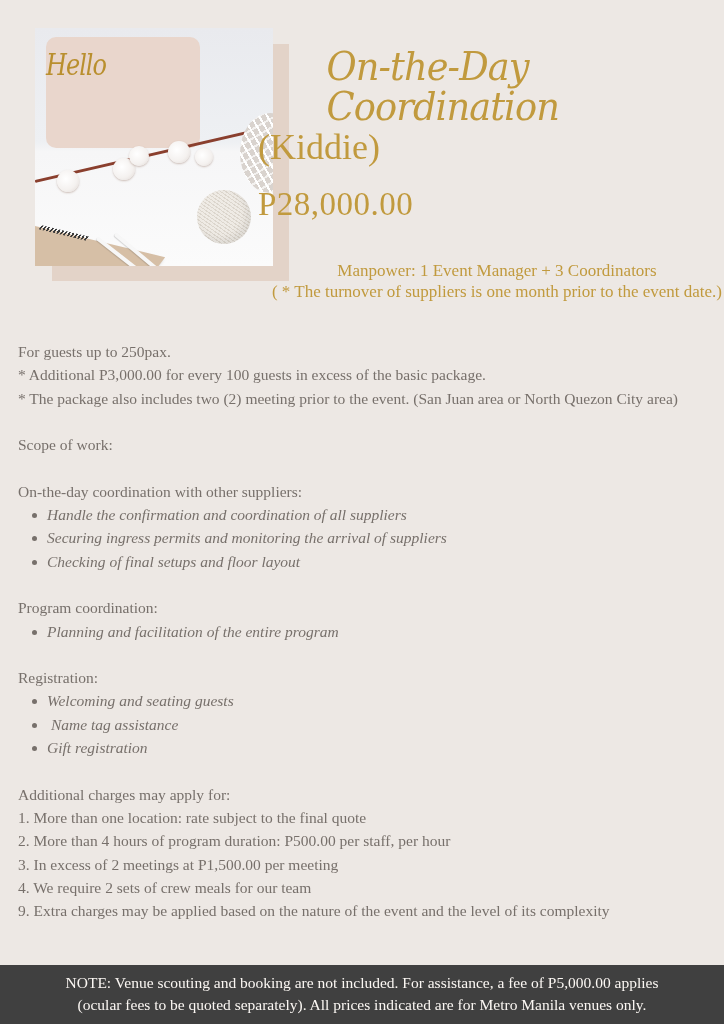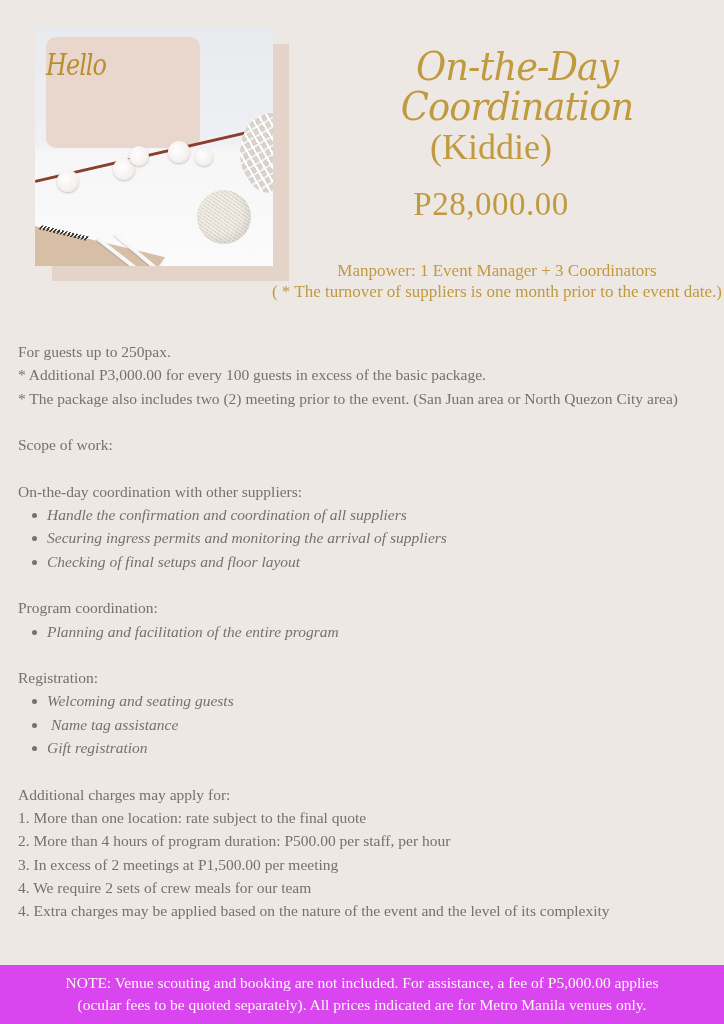--- a/index.html
+++ b/index.html
@@ -63,21 +63,21 @@
     .notebook-spiral {
       position: absolute; left: 6px; top: -2px; width: 55px; height: 4px;
       background: repeating-linear-gradient(90deg, #3a3a3a 0 2px, transparent 2px 4px);
     }
     .pencil {
       position: absolute; height: 4px; width: 70px; background: #f7f7f7; border-radius: 2px;
       transform-origin: left center; box-shadow: 0 1px 1px rgba(0,0,0,0.15);
     }
     
     .title-block {
-      position: absolute; left: 290px; top: 45px; width: 434px; text-align: center;
+      position: absolute; left: 290px; top: 45px; width: 434px; 
       color: #c19a3e;
     }
     .script-line {
       font-family: "DejaVu Serif", serif; font-style: italic; font-weight: normal;
       font-size: 40px; line-height: 42px; letter-spacing: -1px;
       transform: scaleX(0.92);
     }
     .script-1 { margin-left: 20px; }
     .script-2 { margin-left: 20px; margin-top: -2px; }
     .kiddie { font-size: 36px; line-height: 40px; margin-top: 0px; margin-left: -32px; }
@@ -95,21 +95,21 @@
     .gap { height: 23.3px; }
     .bullets { margin: 0; padding: 0 0 0 14px; list-style: none; font-style: italic; }
     .bullets li { position: relative; padding-left: 15px; }
     .bullets li::before {
       content: ""; position: absolute; left: 0; top: 10px; width: 5px; height: 5px;
       background: #77706b; border-radius: 50%;
     }
     
     .note-bar {
       position: absolute; left: 0; top: 965px; width: 724px; height: 59px;
-      background: #d946ef; color: #fbf7f3; text-align: center;
+      background: #404040; color: #fbf7f3; text-align: center;
       font-size: 15.5px; line-height: 22px; padding-top: 7px; box-sizing: border-box;
     }
   </style>
 </head>
 <body>
 
 <div class="photo-shadow"></div>
 <div class="photo">
   <div class="greeting-card">
     <div class="greeting-hello">Hello</div>
@@ -169,19 +169,19 @@
     <li style="white-space:pre;"> Name tag assistance</li>
     <li>Gift registration</li>
   </ul>
   <div class="gap"></div>
 
   <p>Additional charges may apply for:</p>
   <p>1. More than one location: rate subject to the final quote</p>
   <p>2. More than 4 hours of program duration: P500.00 per staff, per hour</p>
   <p>3. In excess of 2 meetings at P1,500.00 per meeting</p>
   <p>4. We require 2 sets of crew meals for our team</p>
-  <p style="white-space:nowrap;">4. Extra charges may be applied based on the nature of the event and the level of its complexity</p>
+  <p style="white-space:nowrap;">9. Extra charges may be applied based on the nature of the event and the level of its complexity</p>
 </div>
 
 <div class="note-bar">
   <div>NOTE: Venue scouting and booking are not included. For assistance, a fee of P5,000.00 applies</div>
   <div>(ocular fees to be quoted separately). All prices indicated are for Metro Manila venues only.</div>
 </div>
 
 </body></html>

